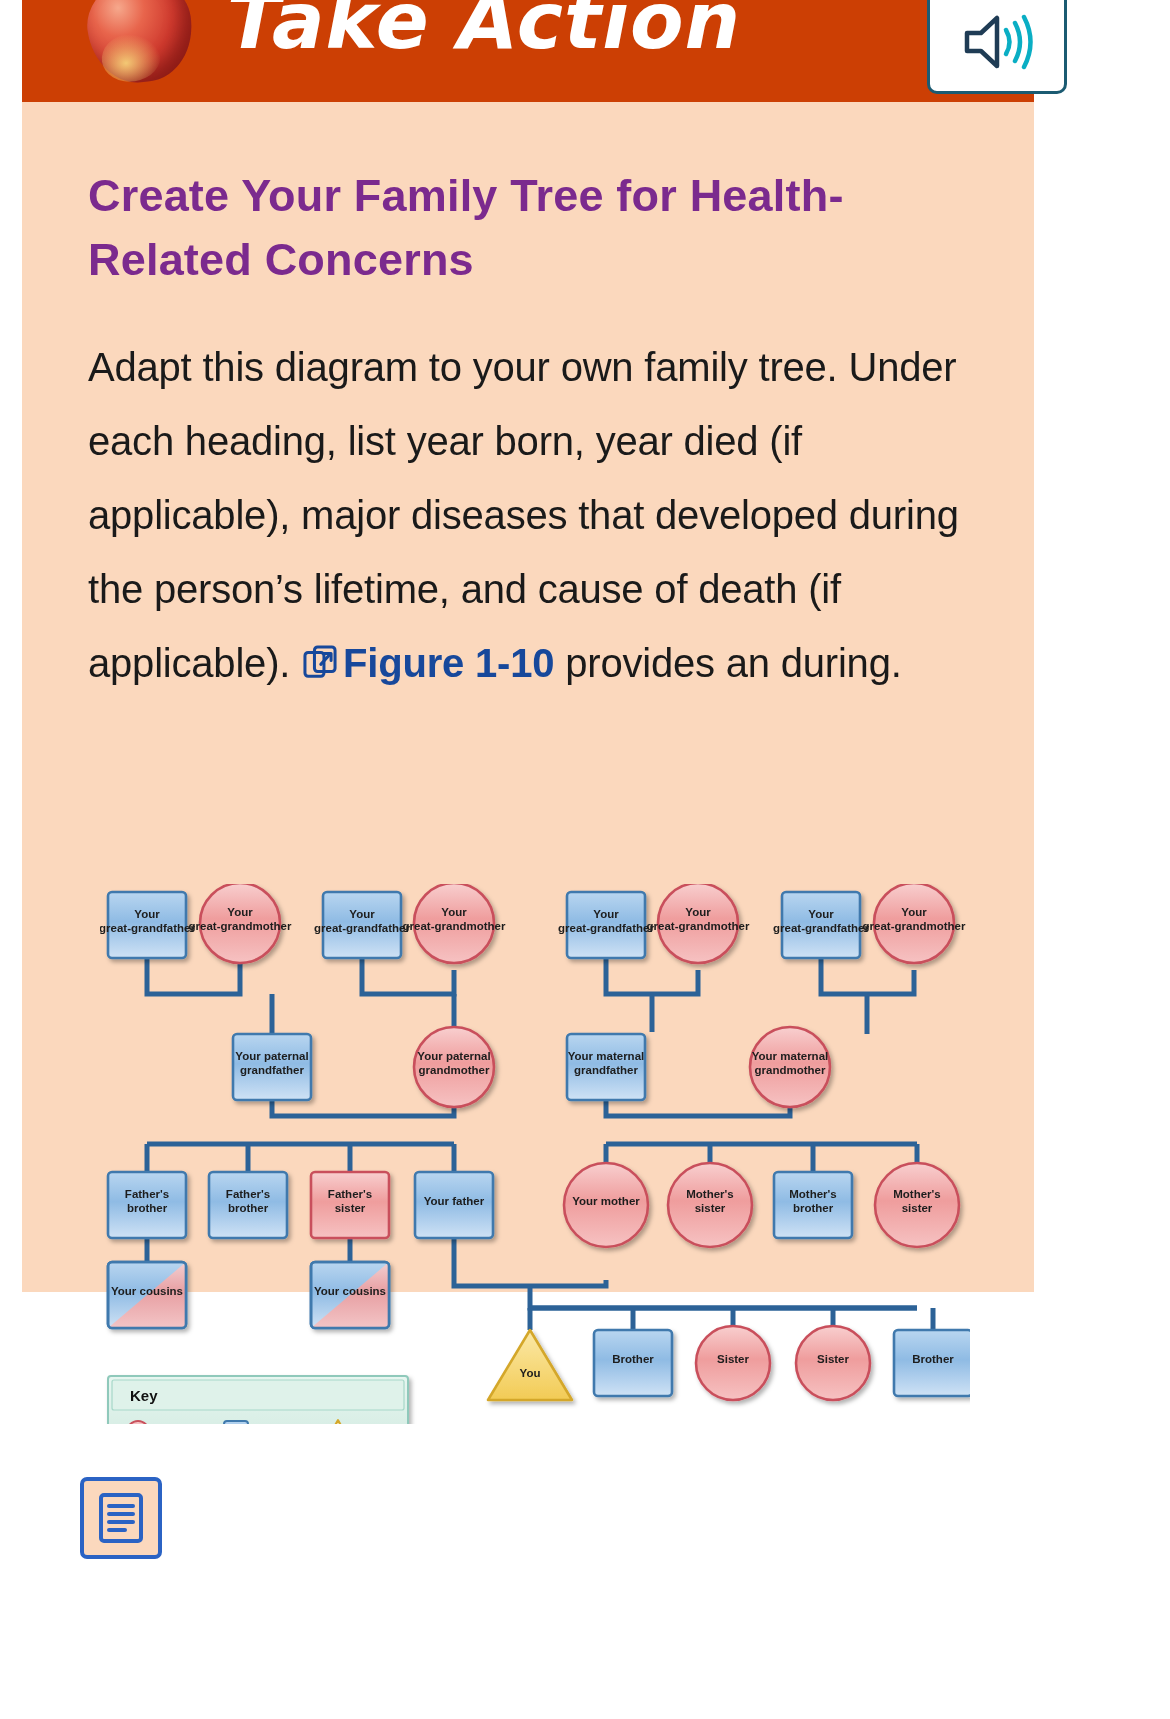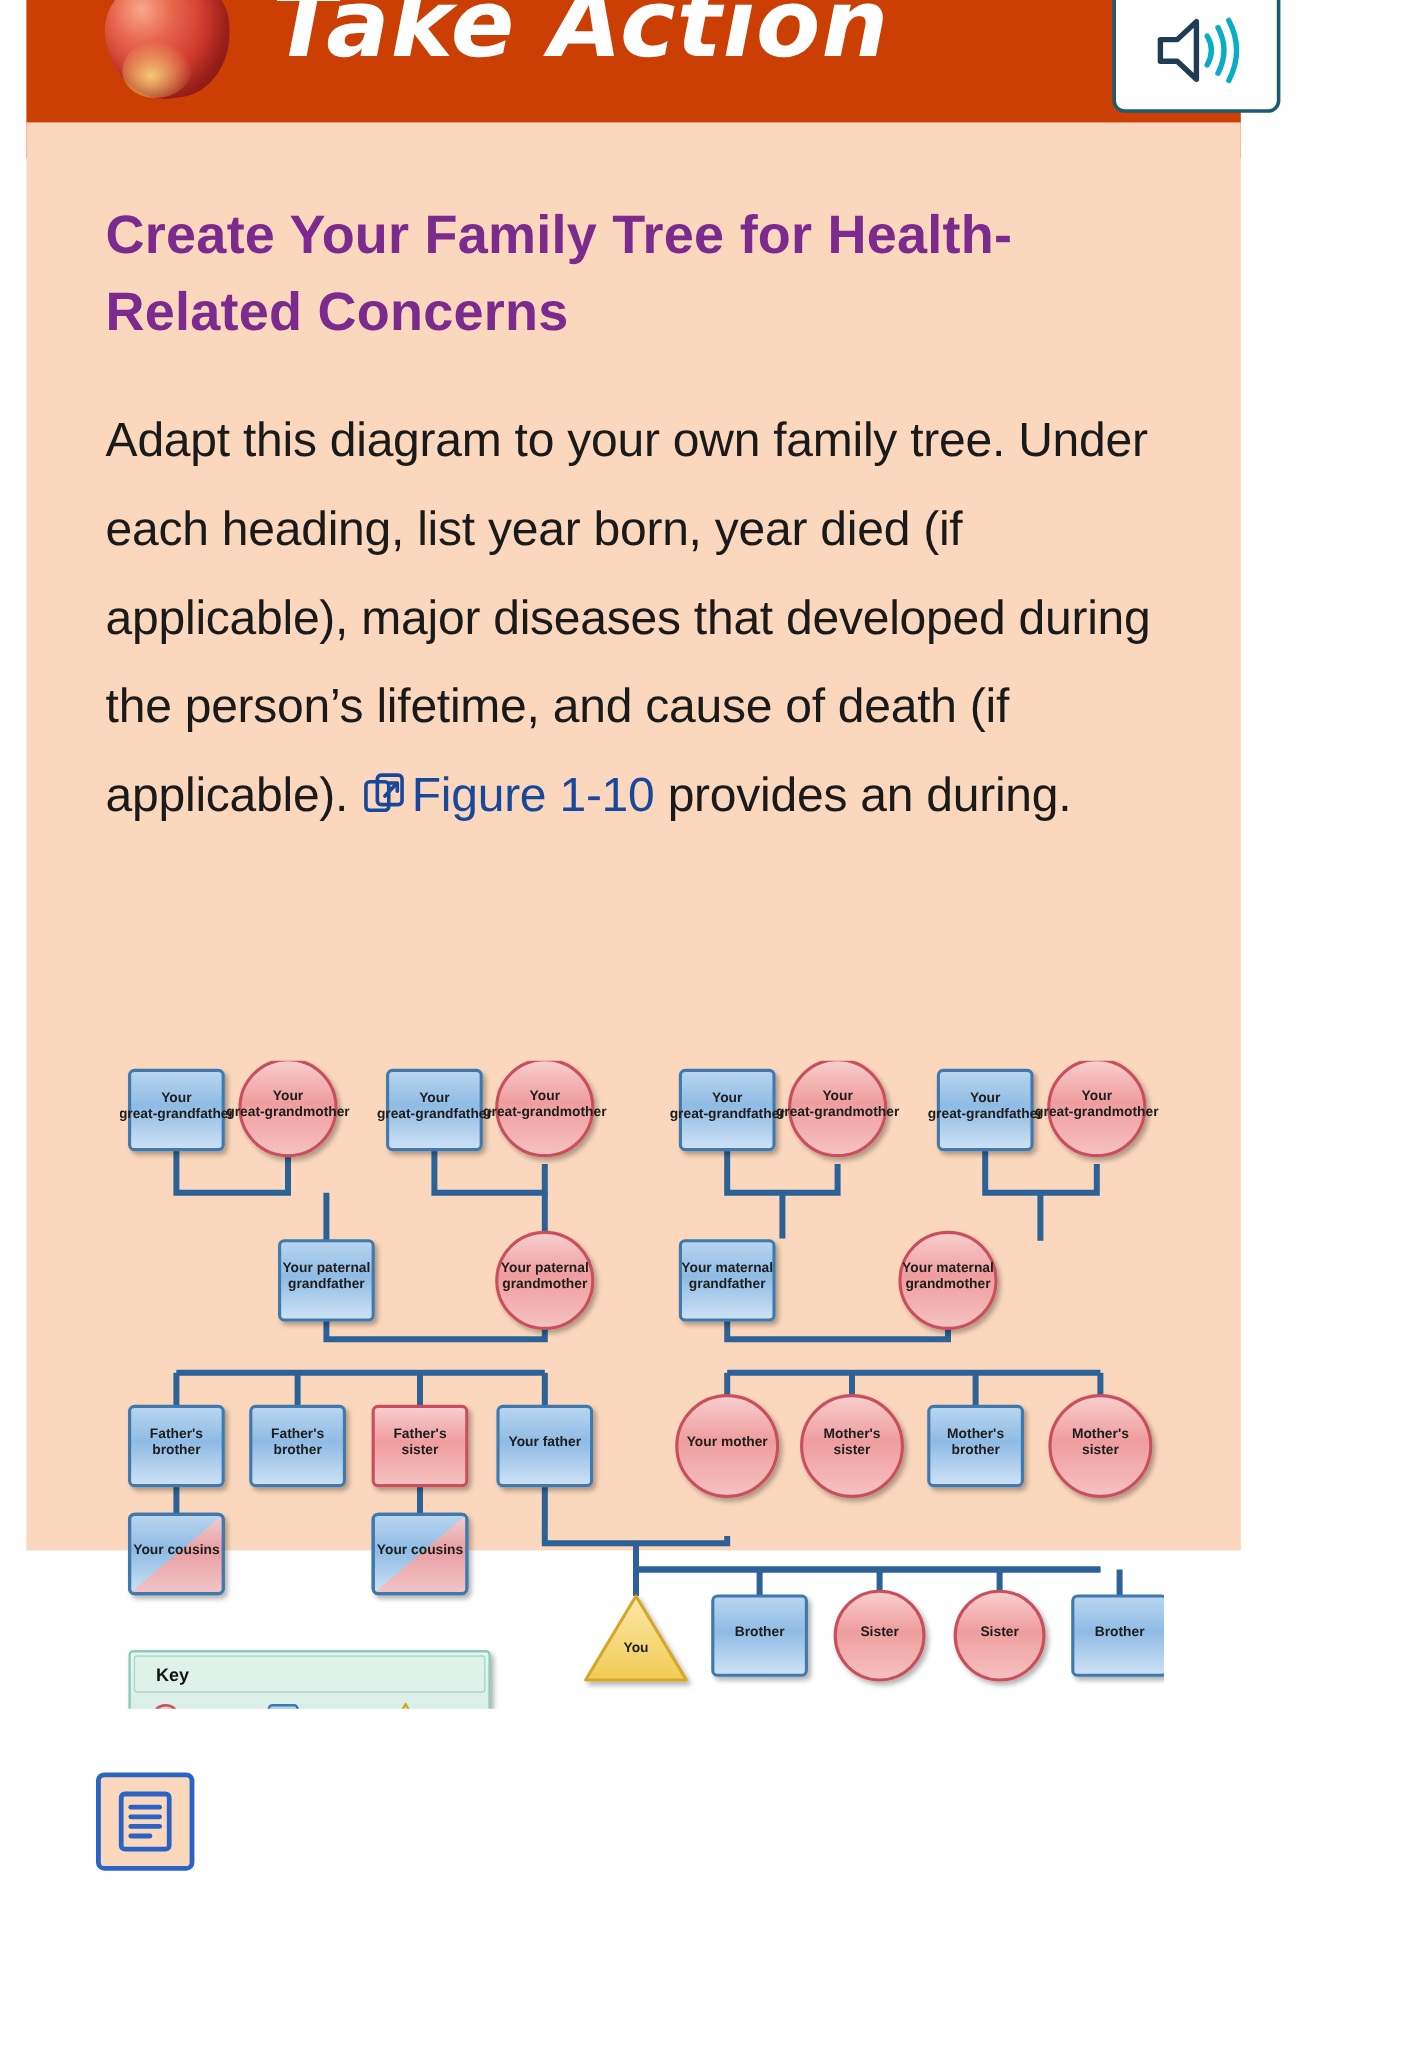--- a/index.html
+++ b/index.html
@@ -58,21 +58,21 @@
     color: #7b2a8e;
     font-size: 45px; font-weight: 600; line-height: 1.42;
     letter-spacing: .2px;
   }
   .body-text {
     position: absolute; left: 66px; top: 228px; width: 880px;
     color: #1a1a1a;
     font-size: 40px; line-height: 1.85;
     letter-spacing: -.2px;
   }
-  .fig-link { color: #17489b; font-weight: 400; white-space: nowrap; }
+  .fig-link { color: #17489b; font-weight: 700; white-space: nowrap; }
   .ext-icon { display: inline-block; vertical-align: -4px; margin-right: 4px; }
 
   
   .tree { position: absolute; left: 78px; top: 782px; width: 870px; height: 540px; }
   .tree svg { display: block; }
 
   
   .notes-btn {
     position: absolute; left: 58px; top: 1375px;
     width: 82px; height: 82px;

